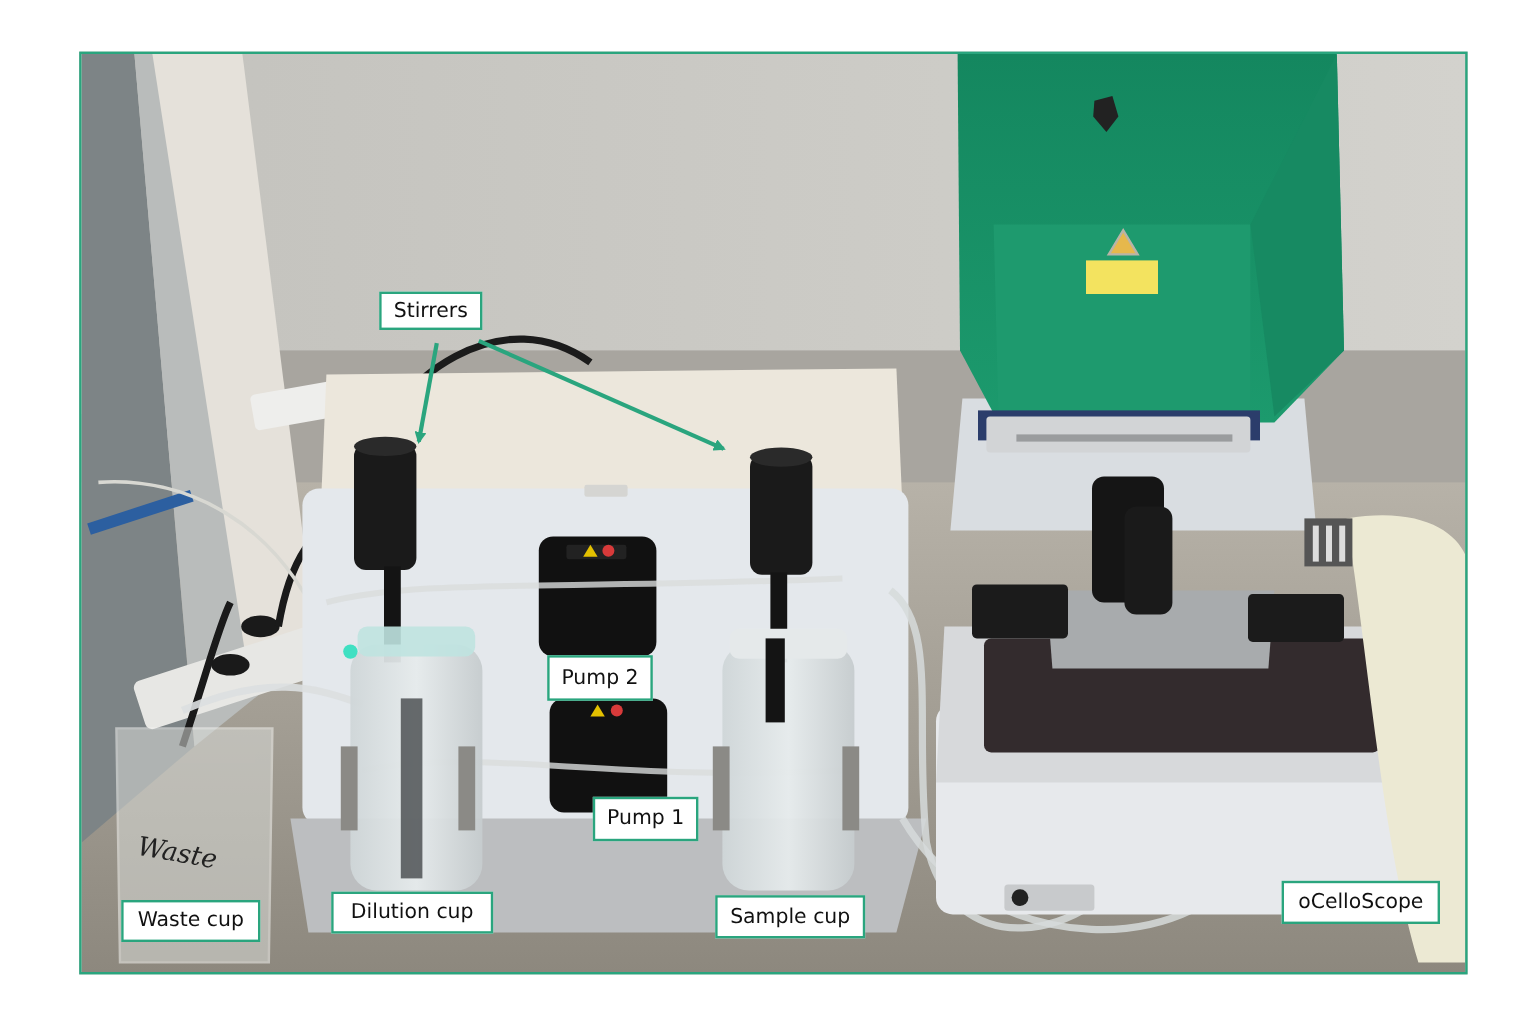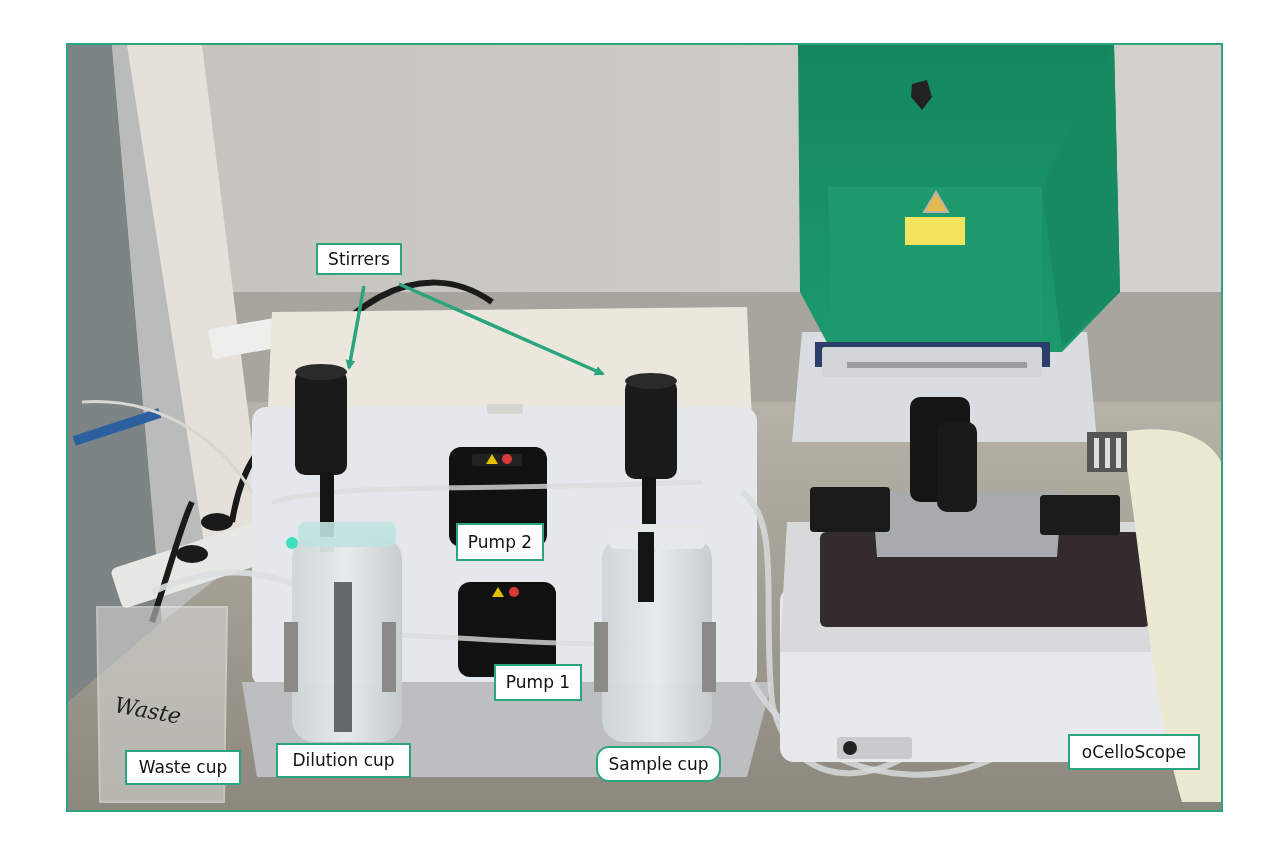--- a/index.html
+++ b/index.html
@@ -136,18 +136,18 @@
       <marker id="ah" markerWidth="10" markerHeight="10" refX="8" refY="5" orient="auto" markerUnits="userSpaceOnUse">
         <path d="M0,0 L10,5 L0,10 Z" fill="#2aa57e"></path>
       </marker>
     </defs>
     <line x1="362" y1="284" x2="347" y2="366" stroke="#2aa57e" stroke-width="3.5" marker-end="url(#ah)"></line>
     <line x1="397" y1="282" x2="601" y2="372" stroke="#2aa57e" stroke-width="3.5" marker-end="url(#ah)"></line>
   </svg>
 </div>
 
 <div class="label" style="left:316px; top:243px; width:86px; height:32px;">Stirrers</div>
-<div class="label" style="left:456px; top:523px; width:88px; height:38px;">Pump 2</div>
+<div class="label" style="left:456px; top:546px; width:88px; height:38px;">Pump 2</div>
 <div class="label" style="left:454px; top:664px; width:88px; height:37px;margin-left:40px;">Pump 1</div>
-<div class="label" style="left:101px; top:750px; width:116px; height:35px;margin-left:24px;">Waste cup</div>
+<div class="label" style="left:101px; top:750px; width:116px; height:35px;">Waste cup</div>
 <div class="label" style="left:276px; top:743px; width:135px; height:35px;text-align:center;">Dilution cup</div>
-<div class="label" style="left:596px; top:746px; width:125px; height:36px;border-radius:13px;">Sample cup</div>
+<div class="label" style="left:596px; top:746px; width:125px; height:36px;">Sample cup</div>
 <div class="label" style="left:1068px; top:734px; width:132px; height:36px;">oCelloScope</div>
 
 </body></html>

